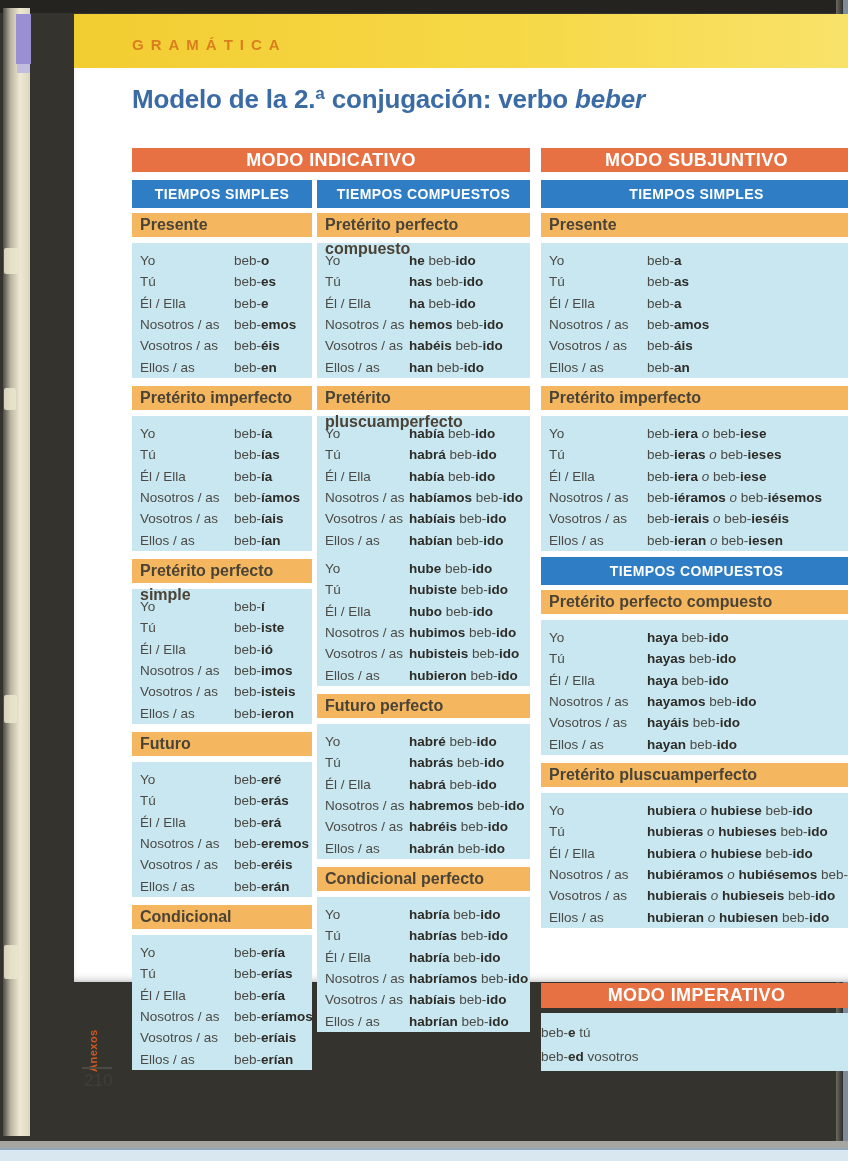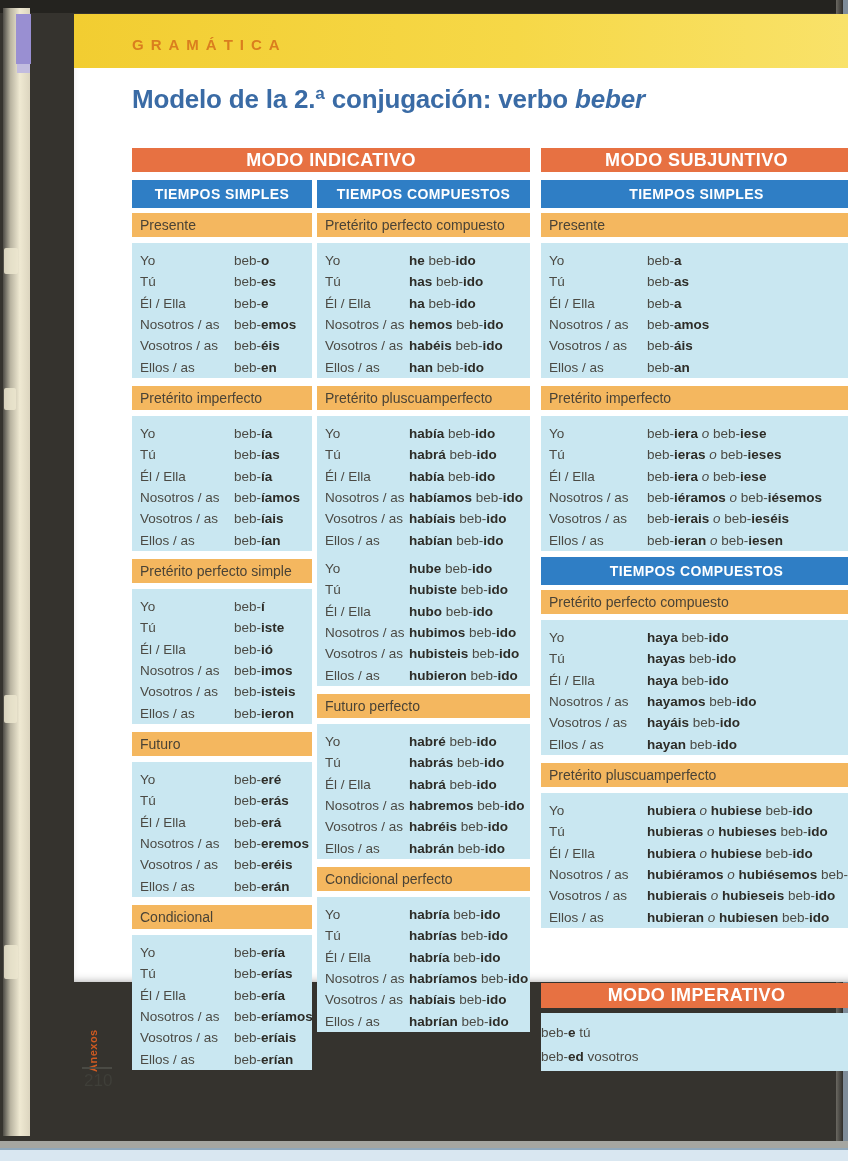--- a/index.html
+++ b/index.html
@@ -42,22 +42,22 @@
   .blue-bar{height:28px;line-height:28px;text-align:center;background:#2f7ec5;
     color:#fff;font-size:14px;font-weight:bold;letter-spacing:.4px;}
   .blue-bar.second{margin-top:6px;}
   
   .col{position:absolute;top:166px;}
   .col-left{left:58px;width:180px;}
   .col-mid{left:243px;width:213px;}
   .col-right{left:467px;width:311px;}
   .sections .sec-header{margin-top:8px;margin-bottom:6px;}
   .sections .sec-header:first-child{margin-top:5px;}
-  .sec-header{background:#f4b75f;height:24px;line-height:24px;font-size:14px;
-    font-weight:normal;color:#4a4336;padding-left:8px;box-sizing:border-box;}
+  .sec-header{background:#f4b75f;height:24px;line-height:24px;font-size:16px;
+    font-weight:bold;color:#4a4336;padding-left:8px;box-sizing:border-box;}
   .sec-body{background:#c9e7f1;height:135px;box-sizing:border-box;padding:7px 0 0 8px;}
   .row{display:flex;align-items:center;height:21.3px;font-size:13.5px;color:#4b4a44;}
   .pron{flex:none;width:94px;}
   .col-mid .pron{width:84px;}
   .col-right .pron{width:98px;}
   .form{white-space:nowrap;}
   .form .b{font-weight:bold;color:#2d2c27;}
   .form .i{font-style:italic;}
   
   .imp-bar{position:static;margin-top:55px;height:25px;line-height:25px;}

